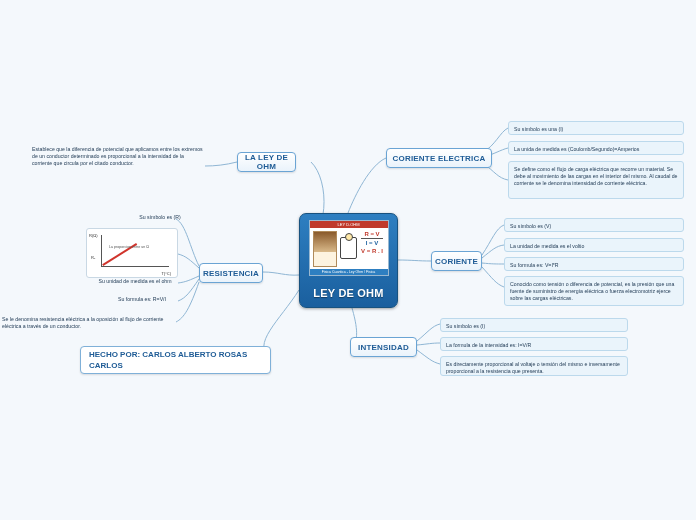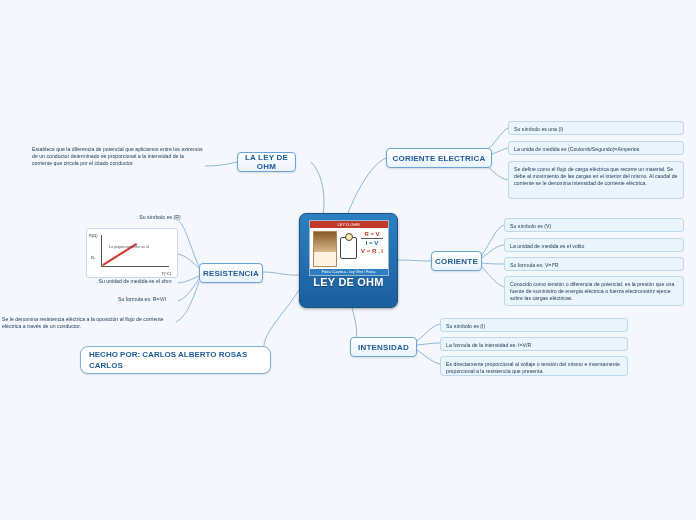--- a/index.html
+++ b/index.html
@@ -50,21 +50,21 @@
     height: 54px;
     background: #ffffff;
     border: 1px solid #9ab8d0;
     position: relative;
     overflow: hidden;
   }
   .central .central-title {
     font-size: 11px;
     font-weight: bold;
     letter-spacing: 0.2px;
-    margin-top: 0;
+    margin-top: 11px;
     text-shadow: 0 1px 1px rgba(0,0,0,0.4);
   }
   
   .fi-header {
     position: absolute;
     top: 0; left: 0; right: 0;
     height: 7px;
     background: #c0392b;
     color: #fff;
     font-size: 4px;
@@ -353,20 +353,20 @@
   <div class="node leaf nobox" style="left:78px; top:278px; width:114px; height:10px; text-align:center;">
     <span>Su unidad de medida es el ohm</span>
   </div>
   <div class="node leaf nobox" style="left:96px; top:296px; width:92px; height:10px; text-align:center;">
     <span>Su formula es: R=V/I</span>
   </div>
   <div class="node leaf nobox" style="left:0px; top:316px; width:178px;">
     <span>Se le denomina resistencia eléctrica a la oposición al flujo de corriente eléctrica a través de un conductor.</span>
   </div>
 
-  <div class="node author" style="left:80px; top:346px; width:191px; height:28px;border-radius:8px;">
+  <div class="node author" style="left:80px; top:346px; width:191px; height:28px;">
     <span>
       <span>HECHO POR: CARLOS ALBERTO ROSAS</span><br>
       <span>CARLOS</span>
     </span>
   </div>
 
 </div>
 
 </body></html>

